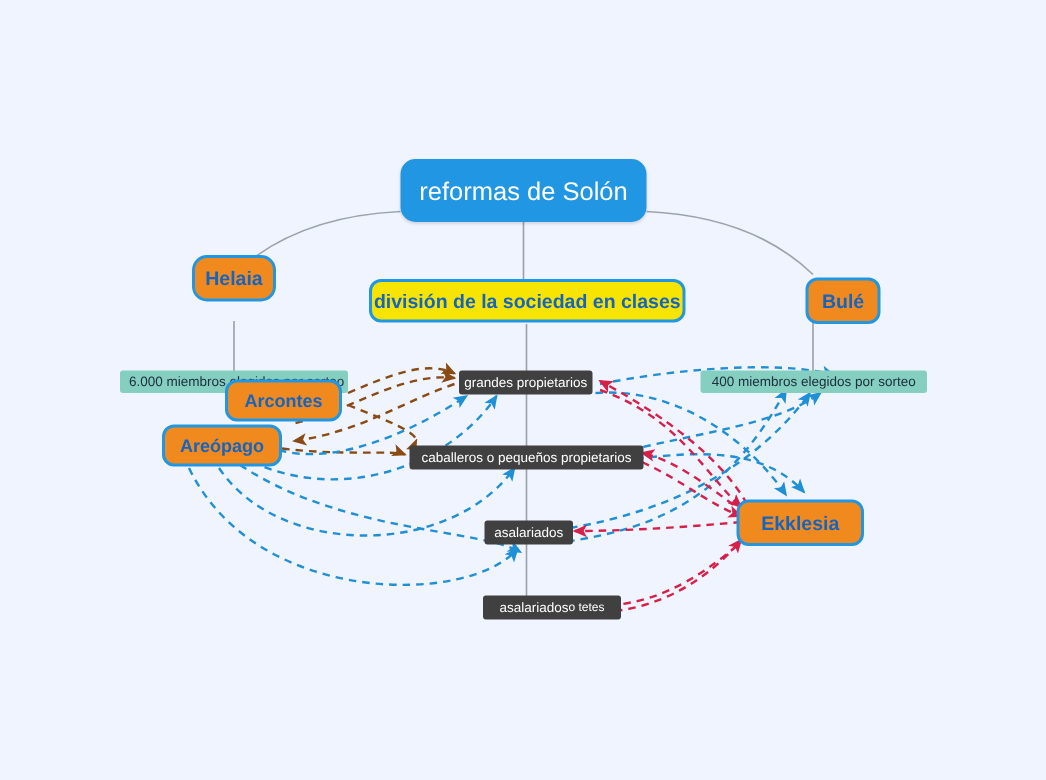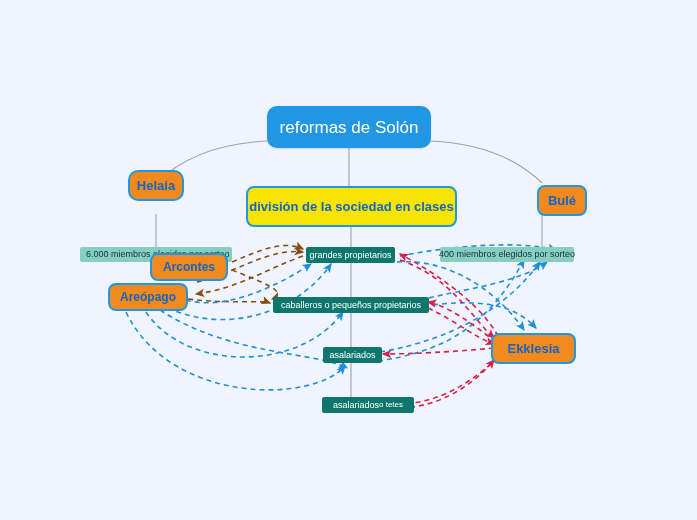--- a/index.html
+++ b/index.html
@@ -67,36 +67,36 @@
     font-size: 13px;
   }
   
   .n-yellow {
     background: #f7e400;
     border: 2px solid #2196e3;
     border-radius: 8px;
     color: #1565c0;
     font-size: 13px;
     font-weight: bold;
-    height: 41px;
+    height: 29px;
     padding: 0 16px;
   }
   
   .n-teal {
     background: #84cfc0;
     border: none;
     border-radius: 2px;
     color: #203040;
     font-size: 9px;
     height: 15px;
     padding: 0 6px;
   }
   
   .n-green {
-    background: #0f766e;
+    background: #404040;
     border: none;
     border-radius: 2px;
     color: #ffffff;
     font-size: 9px;
     height: 16px;
     padding: 0 6px;
     text-align: right;
   }
   .n-green .sub {
     font-size: 8px;
@@ -165,21 +165,21 @@
   <div class="node n-root" style="left:267px; top:106px; width:164px;">reformas de Solón</div>
 
   <div class="node n-orange big" style="left:128px; top:170px; width:56px;border-radius:10px;">Helaia</div>
 
   <div class="node n-yellow" style="left:246px; top:186px; width:211px;">división de la sociedad en clases</div>
 
   <div class="node n-orange big" style="left:537px; top:185px; width:50px;">Bulé</div>
 
   <div class="node n-teal" style="left:80px; top:247px; width:152px; justify-content:flex-start;">6.000 miembros elegidos por sorteo</div>
 
-  <div class="node n-teal" style="left:440px; top:247px; width:134px;">400 miembros elegidos por sorteo</div>
+  <div class="node n-teal" style="left:467px; top:247px; width:151px;">400 miembros elegidos por sorteo</div>
 
   <div class="node n-green" style="left:306px; top:247px; width:89px;">grandes propietarios</div>
 
   <div class="node n-green" style="left:273px; top:297px; width:156px;">caballeros o pequeños propietarios</div>
 
   <div class="node n-green" style="left:323px; top:347px; width:59px;">asalariados</div>
 
   <div class="node n-green" style="left:322px; top:397px; width:92px;">
     <span>asalariados</span>
       <span class="sub"> o tetes</span>

